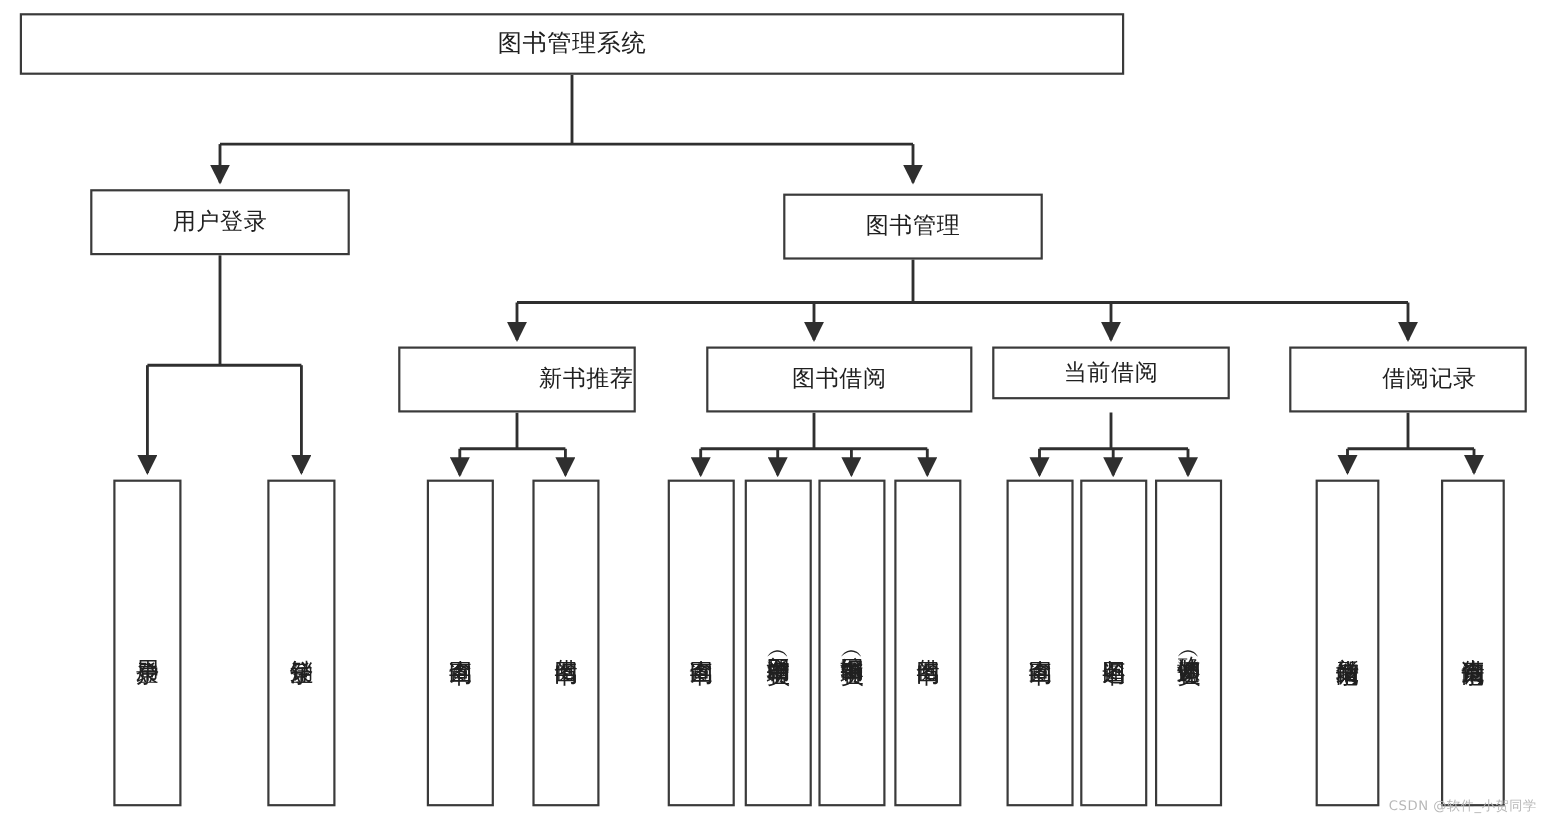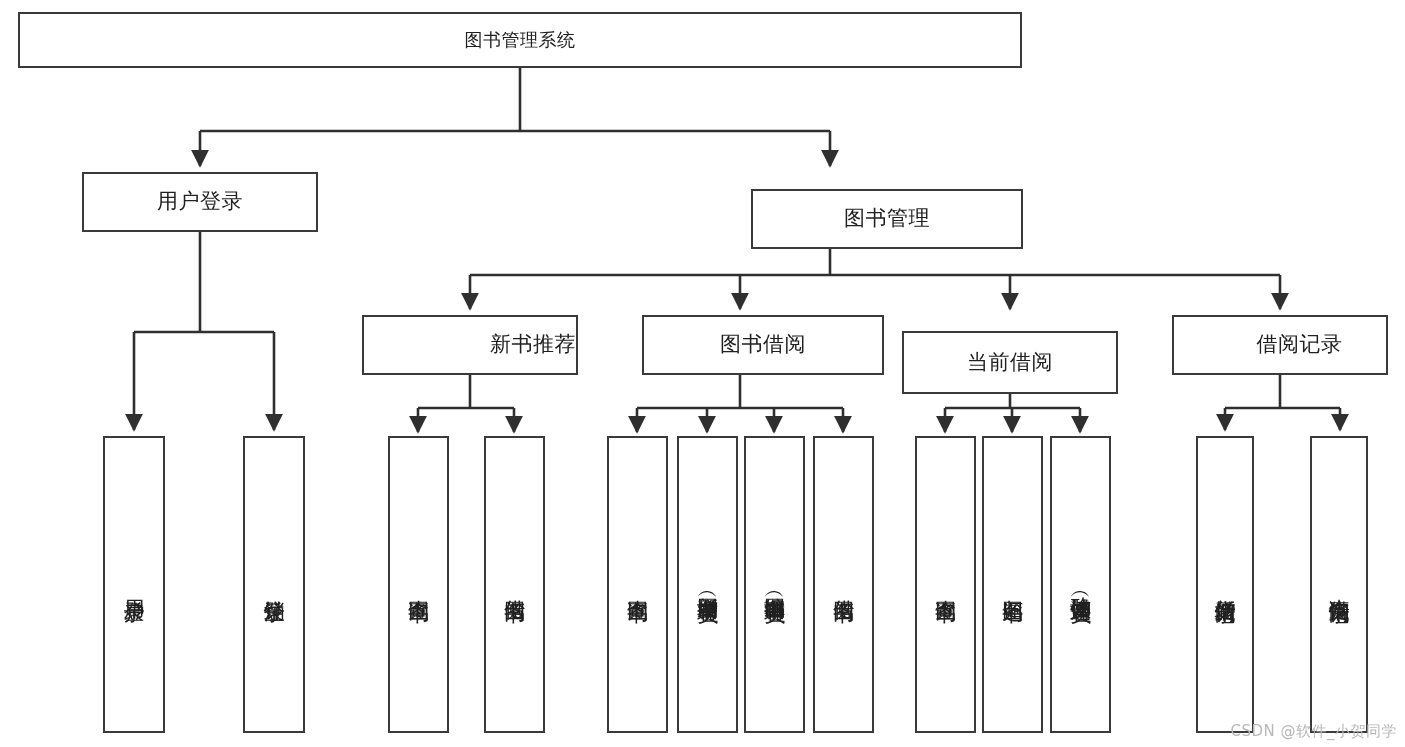--- a/index.html
+++ b/index.html
@@ -45,26 +45,26 @@
     white-space: nowrap;
   }
   .node.vertical .label {
     writing-mode: vertical-rl;
     text-orientation: upright;
     font-size: 21px;
     line-height: 1.06;
     letter-spacing: 1px;
     white-space: normal;
   }
-  .node.root .label { font-size: 18px; }
+  .node.root .label { font-size: 22px; }
   .watermark {
     position: absolute;
     right: 8px;
     bottom: 6px;
-    font-size: 15px;
+    font-size: 12px;
     color: #b8b8b8;
     letter-spacing: 0.5px;
     z-index: 5;
     white-space: nowrap;
   }
 </style>
 </head>
 <body>
 
 <div id="canvas">
@@ -120,33 +120,33 @@
   </svg>
 
   <div class="node root" style="left:18px; top:12px; width:1004px; height:56px;">
     <span class="label">图书管理系统</span>
   </div>
 
   <div class="node" style="left:82px; top:172px; width:236px; height:60px;">
     <span class="label">用户登录</span>
   </div>
 
-  <div class="node" style="left:712px; top:189px; width:272px; height:60px;margin-left:39px;">
+  <div class="node" style="left:712px; top:176px; width:236px; height:60px;">
     <span class="label">图书管理</span>
   </div>
 
   <div class="node" style="left:362px; top:315px; width:216px; height:60px;justify-content:flex-end;">
     <span class="label">新书推荐</span>
   </div>
 
   <div class="node" style="left:632px; top:315px; width:242px; height:60px;margin-left:10px;">
     <span class="label">图书借阅</span>
   </div>
 
-  <div class="node" style="left:902px; top:315px; width:216px; height:63px;margin-top:16px;">
+  <div class="node" style="left:902px; top:315px; width:216px; height:48px;">
     <span class="label">当前借阅</span>
   </div>
 
   <div class="node" style="left:1172px; top:315px; width:216px; height:60px;padding-left:39px;">
     <span class="label">借阅记录</span>
   </div>
 
   <div class="node vertical" style="left:103px; top:436px; width:62px; height:297px;">
     <span class="label">用户登录</span>
   </div>

